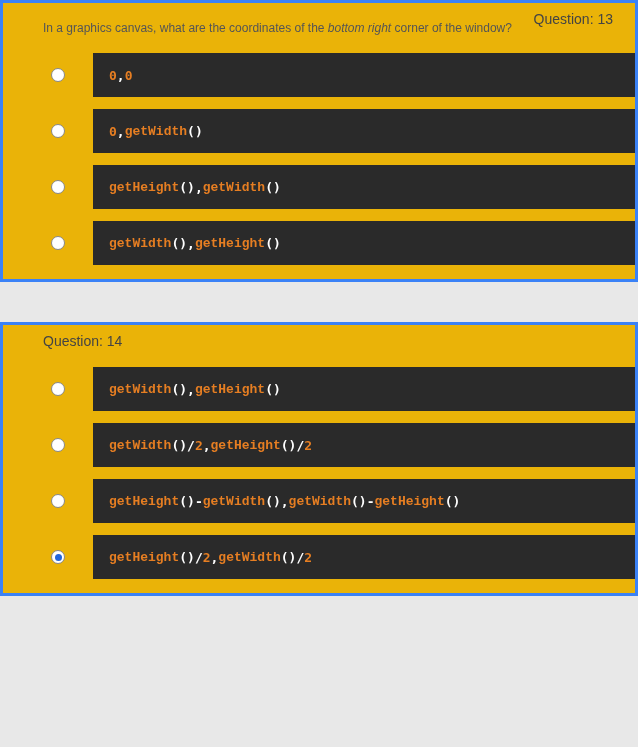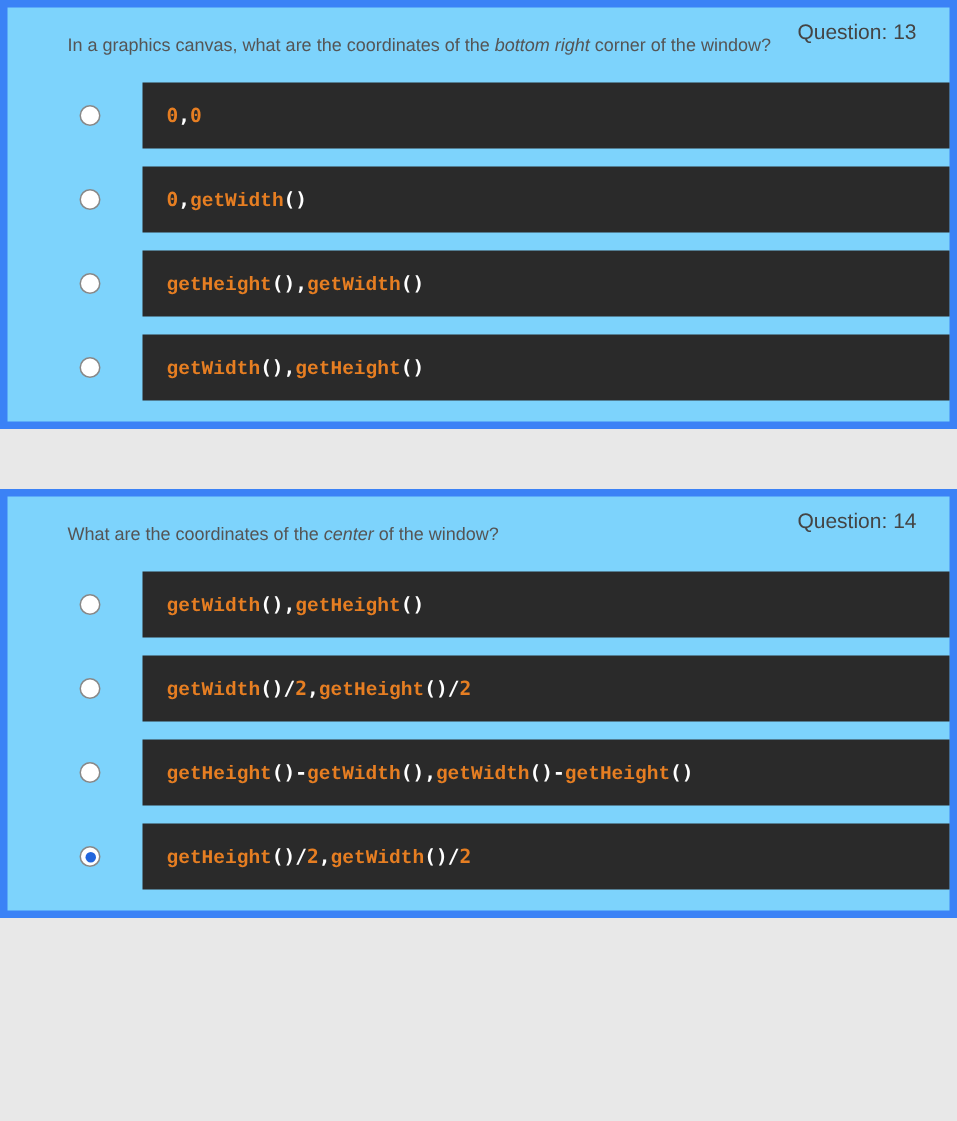--- a/index.html
+++ b/index.html
@@ -4,22 +4,22 @@
   <style>
     * { margin: 0; padding: 0; box-sizing: border-box; }
     body {
       font-family: -apple-system, BlinkMacSystemFont, 'Segoe UI', Arial, sans-serif;
       background: #e8e8e8;
       width: 638px;
       height: 747px;
       overflow: hidden;
     }
     .question-block {
-      background: #7dd3fc;
-      border: 5px solid #3b82f6;
+      background: #eab308;
+      border: 3px solid #3b82f6;
       margin-bottom: 40px;
       padding-bottom: 8px;
     }
     .question-header {
       display: flex;
       justify-content: space-between;
       align-items: flex-start;
       padding: 8px 20px 12px 40px;
     }
     .question-prompt {
@@ -135,23 +135,20 @@
           <span class="op">, </span>
           <span class="fn">getHeight</span>
           <span class="paren">()</span>
         </div>
       </div>
     </div>
 </div>
 
 <div class="question-block">
   <div class="question-header">
-    <div class="question-prompt">
-      <span>What are the coordinates of the </span><span class="italic">center</span><span> of the window?</span>
-    </div>
     <div class="question-number">Question: 14</div>
   </div>
   <div id="q14-options">
       <div class="option-row">
         <div class="radio-cell">
           <div class="radio"></div>
         </div>
         <div class="code-box">
           <span class="fn">getWidth</span>
           <span class="paren">()</span>

